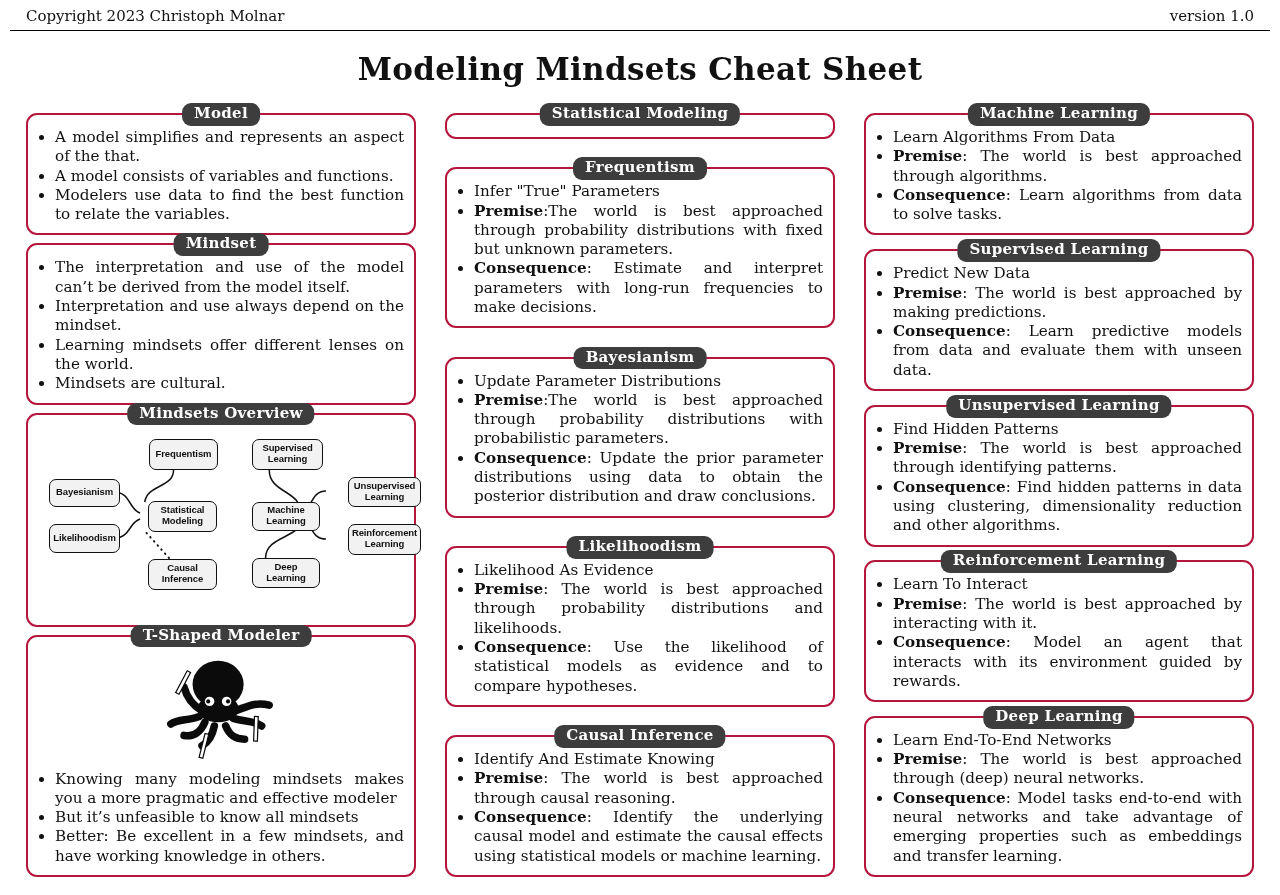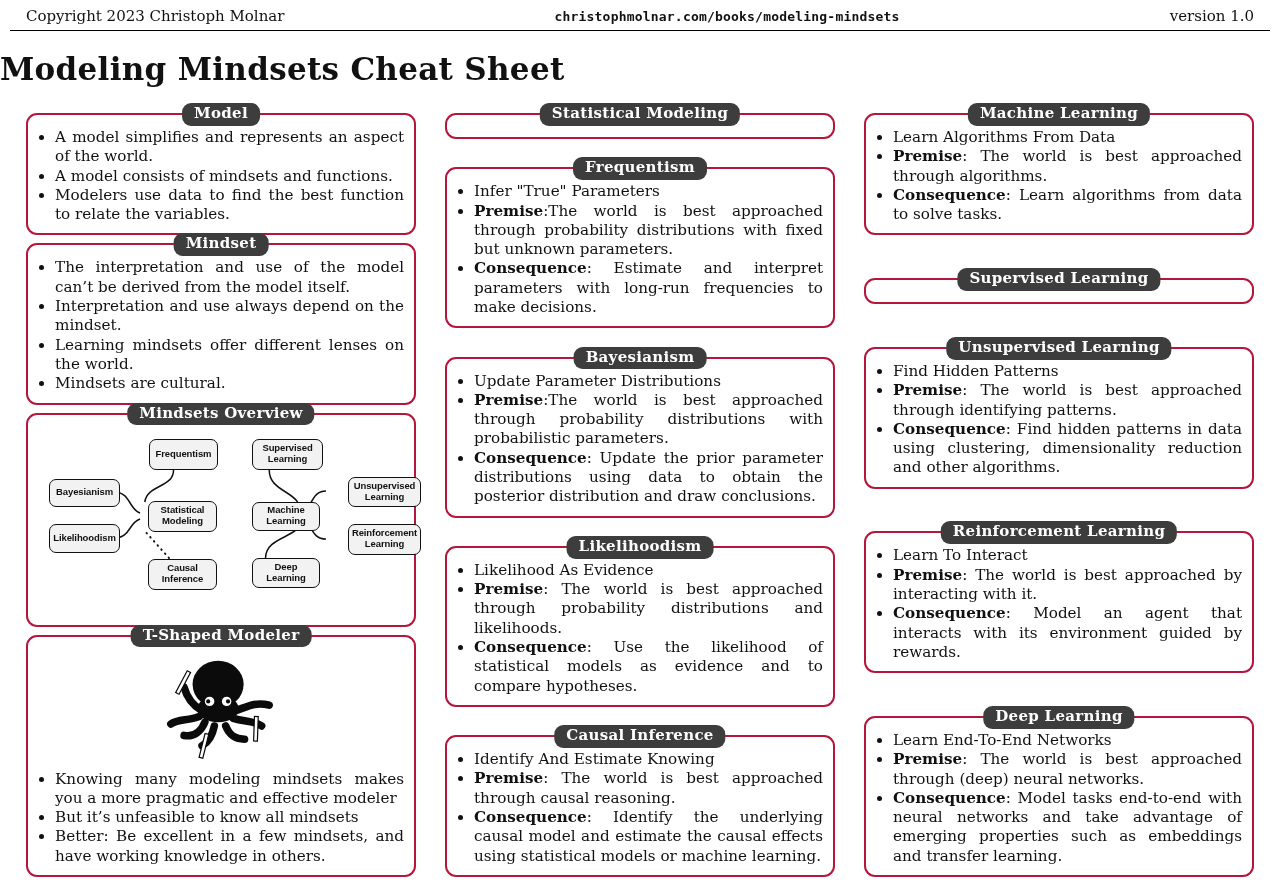--- a/index.html
+++ b/index.html
@@ -14,21 +14,21 @@
     margin:0 10px; padding:7px 16px 5px; border-bottom:1px solid #000;
     display:flex; justify-content:space-between; align-items:baseline;gap:38px;
   }
   .topbar .left, .topbar .right { font-size:15px; }
   .topbar .center {
     font-family:"DejaVu Sans Mono","Liberation Mono",monospace;
     font-weight:700; font-size:13px; letter-spacing:.2px;
   }
   
   h1.main-title {
-    font-size:31px; font-weight:700; letter-spacing:.3px;
+    text-align:center; font-size:31px; font-weight:700; letter-spacing:.3px;
     margin:20px 0 26px;
   }
   
   .grid { display:flex; gap:29px; padding:0 26px; height:764px; }
   .col { flex:1; display:flex; flex-direction:column; justify-content:space-between; }
   
   .card {
     position:relative; border:2.2px solid var(--accent); border-radius:11px;
     background:#fff; padding:13px 10px 9px 8px;
   }
@@ -54,33 +54,32 @@
   
   .figure-wrap { display:flex; justify-content:center; margin:6px 0 10px; }
   .figure-wrap svg { width:150px; height:104px; }
   .tshaped-bullets { margin-top:2px; }
 </style>
 </head>
 <body>
 
 <header class="topbar">
   <span class="left">Copyright 2023 Christoph Molnar</span>
-  <span class="center">christophmolnar.com/books/modeling-mindsets</span>
   <span class="right">version 1.0</span>
 </header>
 
 <h1 class="main-title">Modeling Mindsets Cheat Sheet</h1>
 
 <main class="grid">
   <div class="col">
       <section class="card">
         <div class="badge">Model</div>
         <ul class="bullets">
-          <li>A model simplifies and represents an aspect of the world.</li>
-          <li>A model consists of mindsets and functions.</li>
+          <li>A model simplifies and represents an aspect of the that.</li>
+          <li>A model consists of variables and functions.</li>
           <li>Modelers use data to find the best function to relate the variables.</li>
         </ul>
       </section>
       <section class="card">
         <div class="badge">Mindset</div>
         <ul class="bullets">
           <li>The interpretation and use of the model can’t be derived from the model itself.</li>
           <li>Interpretation and use always depend on the mindset.</li>
           <li>Learning mindsets offer different lenses on the world.</li>
           <li>Mindsets are cultural.</li>
@@ -187,20 +186,25 @@
       <section class="card">
         <div class="badge">Machine Learning</div>
         <ul class="bullets">
           <li>Learn Algorithms From Data</li>
           <li><b>Premise</b>: The world is best approached through algorithms.</li>
           <li><b>Consequence</b>: Learn algorithms from data to solve tasks.</li>
         </ul>
       </section>
       <section class="card">
         <div class="badge">Supervised Learning</div>
+        <ul class="bullets">
+          <li>Predict New Data</li>
+          <li><b>Premise</b>: The world is best approached by making predictions.</li>
+          <li><b>Consequence</b>: Learn predictive models from data and evaluate them with unseen data.</li>
+        </ul>
       </section>
       <section class="card">
         <div class="badge">Unsupervised Learning</div>
         <ul class="bullets">
           <li>Find Hidden Patterns</li>
           <li><b>Premise</b>: The world is best approached through identifying patterns.</li>
           <li><b>Consequence</b>: Find hidden patterns in data using clustering, dimensionality reduction and other algorithms.</li>
         </ul>
       </section>
       <section class="card">

